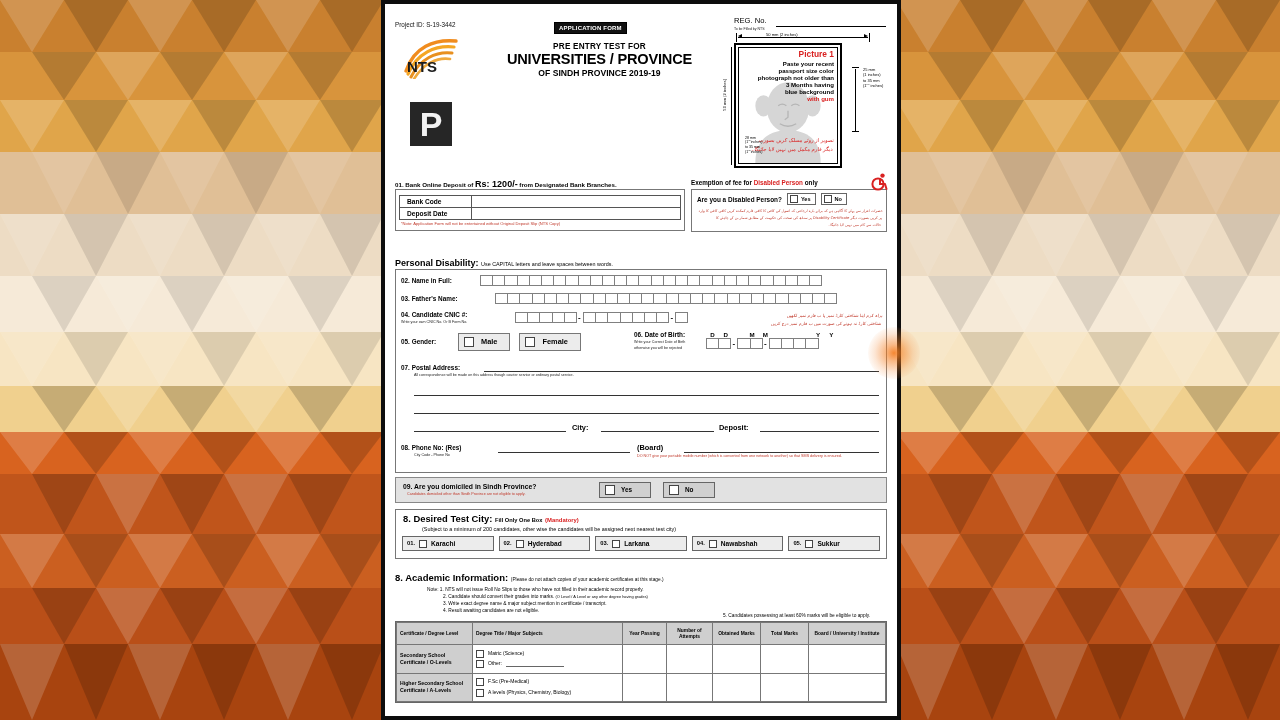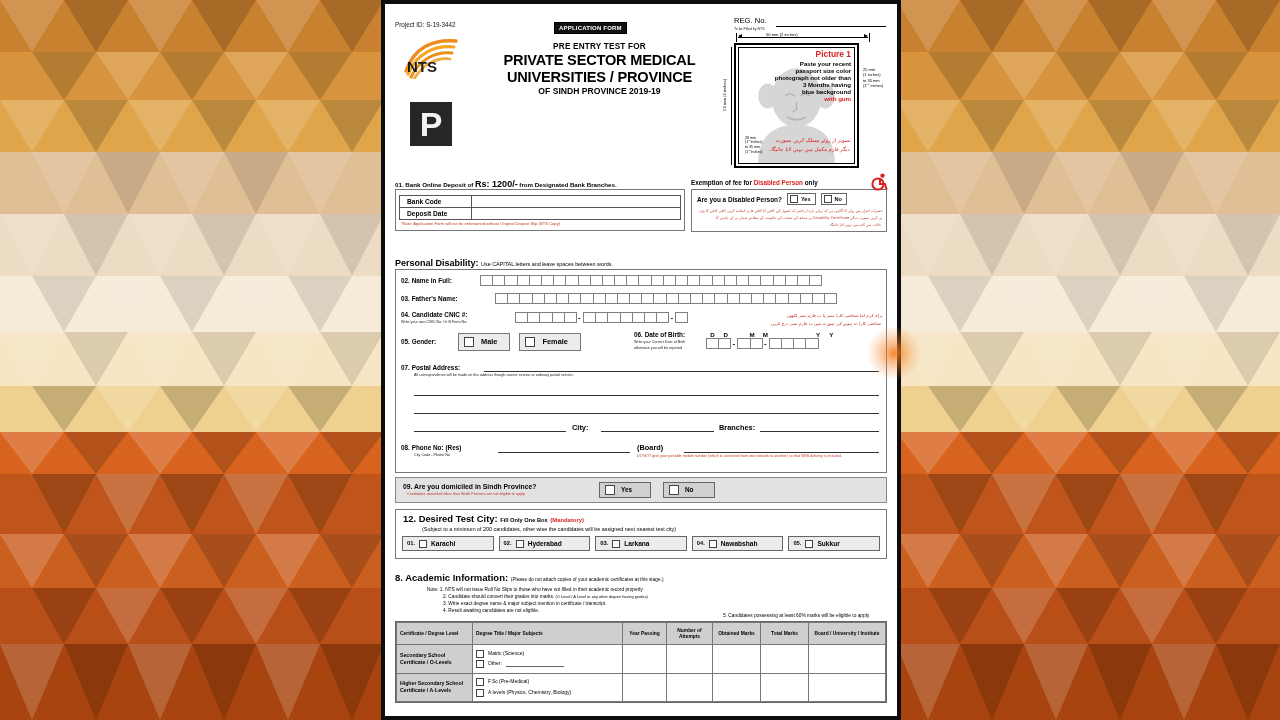--- a/index.html
+++ b/index.html
@@ -61,21 +61,21 @@
   .mmbar { position:absolute; left:343px; top:26px; width:138px; height:8px; font-size:4px; }
   .mmbar .line { position:absolute; top:4px; left:4px; right:4px; border-top:1px solid #000; }
   .mmbar .cap { position:absolute; top:-0.5px; left:30px; background:#fff; padding:0 2px; font-size:4.1px; }
   .mmbar .tick-l, .mmbar .tick-r { position:absolute; top:0px; width:1px; height:9px; background:#000; }
   .mmbar .tick-l { left:2px; } .mmbar .tick-r { right:2px; }
   .mmbar .ar-l, .mmbar .ar-r { position:absolute; top:1.3px; width:0; height:0; border-top:2.6px solid transparent; border-bottom:2.6px solid transparent; }
   .mmbar .ar-l { left:4px; border-right:4px solid #000; }
   .mmbar .ar-r { right:4px; border-left:4px solid #000; }
 
   .picbox {
-    position:absolute; left:343px; top:36px; width:125px; height:125px;
+    position:absolute; left:343px; top:36px; width:108px; height:125px;
     border:2px solid #000; background:#fff; padding:2px;
   }
   .picbox .inner { position:absolute; inset:2px; border:1px solid #000; overflow:hidden; background:#fff; }
   .pic-silhouette { position:absolute; left:0; bottom:0; width:100%; height:100%; }
   .pictext { position:absolute; left:4px; right:3px; top:2px; text-align:right; }
   .pictext .p1 { color:#d92121; font-weight:bold; font-size:8.4px; }
   .pictext .pl { font-weight:bold; font-size:6.1px; color:#000; }
   .pictext .gum { color:#d92121; font-weight:bold; font-size:6.1px; }
   .urdu-pic { position:absolute; right:4px; bottom:9px; text-align:right; color:#d92121;
               font-size:5.2px; font-family:"DejaVu Sans", sans-serif; line-height:1.7; transform:skewX(-7deg); }
@@ -379,21 +379,20 @@
       <path d="M4 37 C13 16 31 8 50 10" stroke="#f5a623" stroke-width="3.2" fill="none" stroke-linecap="round"></path>
       <path d="M7 40 C16 22 32 14 48 16" stroke="#e8901f" stroke-width="3.0" fill="none" stroke-linecap="round"></path>
       <path d="M10 42 C19 27 33 20 46 22" stroke="#f0a93c" stroke-width="2.6" fill="none" stroke-linecap="round"></path>
       <text x="3" y="35" font-family="Liberation Sans, sans-serif" font-size="15" font-weight="bold" fill="#1b1b1b">NTS</text>
     </svg>
   </div>
   <div class="pbox">P</div>
 
   <div class="title-wrap">
     <div class="t1">PRE ENTRY TEST FOR</div>
-    <div class="t2">PRIVATE SECTOR MEDICAL</div>
     <div class="t3">UNIVERSITIES / PROVINCE</div>
     <div class="t4">OF SINDH PROVINCE 2019-19</div>
   </div>
 
   <div class="regno">
     <span class="lab">REG. No.</span>
     <div class="rule"></div>
     <div class="sub">To be Filled by NTS</div>
   </div>
 
@@ -660,21 +659,21 @@
     <div class="fieldrow" style="left:5px; top:94px;">
       <span class="flabel">07. Postal Address:</span>
     </div>
     <div class="addr-line" style="left:88px; top:101px; width:395px;"></div>
     <div style="position:absolute; left:18px; top:103px;" class="fsub">All correspondence will be made on this address though courier service or ordinary postal service.</div>
     <div class="addr-line" style="left:18px; top:125px; width:465px;"></div>
     <div class="addr-line" style="left:18px; top:143px; width:465px;"></div>
     <div class="addr-line" style="left:18px; top:161px; width:152px;"></div>
     <div class="addr-word" style="left:176px; top:154px;">City:</div>
     <div class="addr-line" style="left:205px; top:161px; width:113px;"></div>
-    <div class="addr-word" style="left:323px; top:154px;">Branches:</div>
+    <div class="addr-word" style="left:323px; top:154px;">Deposit:</div>
     <div class="addr-line" style="left:364px; top:161px; width:119px;"></div>
 
     <div class="fieldrow" style="left:5px; top:174px;">
       <span class="flabel">08. Phone No: (Res)</span>
     </div>
     <div class="addr-line" style="left:102px; top:182px; width:132px;"></div>
     <div class="fsub" style="position:absolute; left:18px; top:183px;">City Code - Phone No</div>
     <div class="addr-word" style="left:241px; top:174px;">(Board)</div>
     <div class="addr-line" style="left:288px; top:182px; width:195px;"></div>
     <div class="redsm" style="position:absolute; left:241px; top:184px; width:244px;">
@@ -693,21 +692,21 @@
             </div>
       <div class="opt">
               <span class="chk"></span>
               <span>No</span>
             </div>
     </div>
   </div>
 
   <div class="city">
     <div class="hd">
-      <span>12. Desired Test City:</span>
+      <span>8. Desired Test City:</span>
       <span class="sm">Fill Only One Box</span>
       <span class="red">(Mandatory)</span>
     </div>
     <div class="sub">(Subject to a minimum of 200 candidates, other wise the candidates will be assigned next nearest test city)</div>
     <div class="row" id="city-row">
             <div class="it">
               <span class="n">01.</span>
               <span class="chk"></span>
               <span class="nm">Karachi</span>
             </div>

